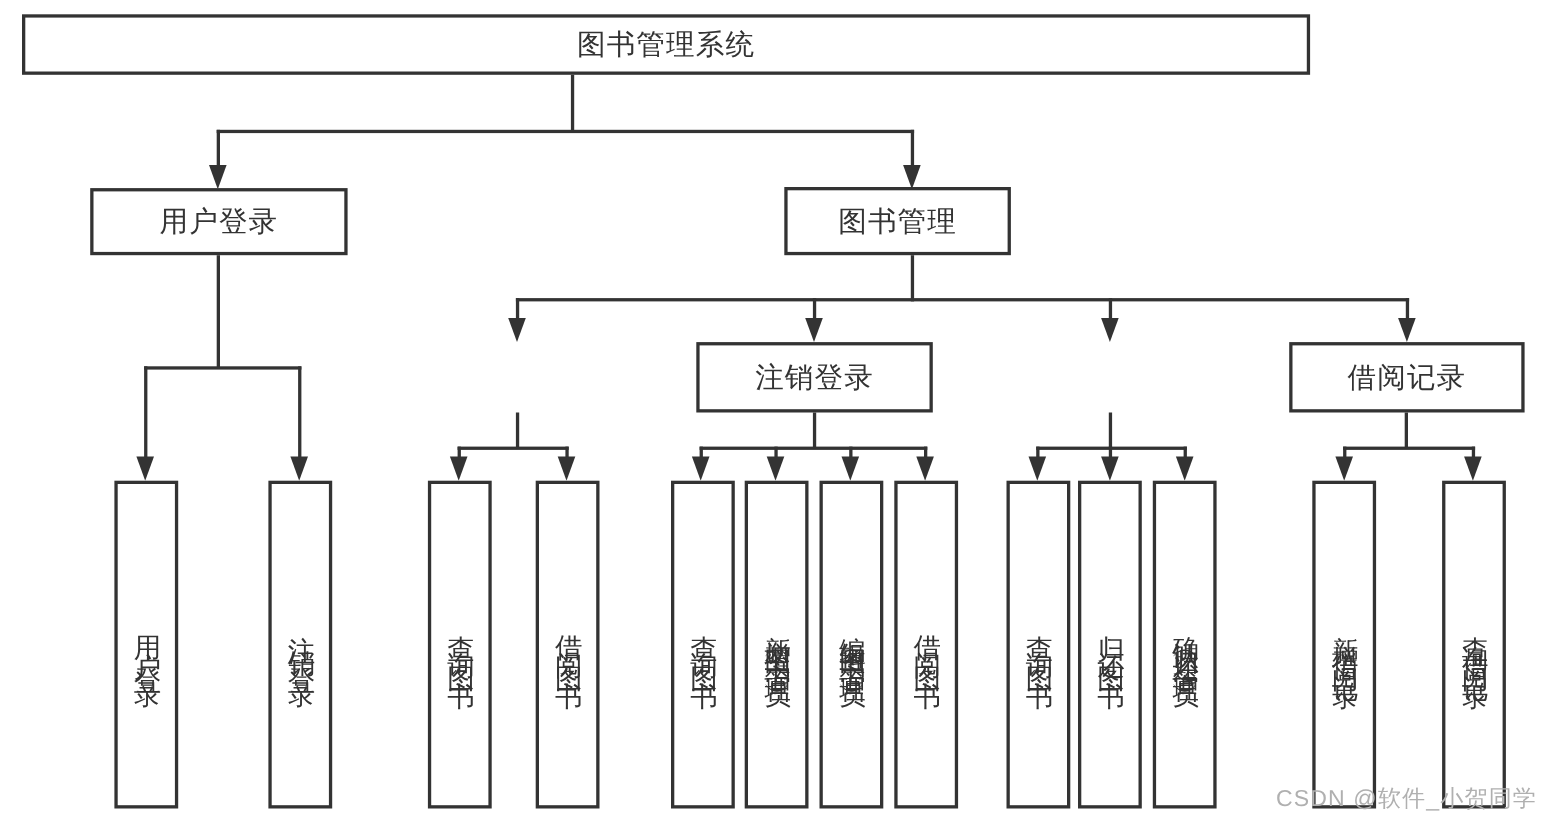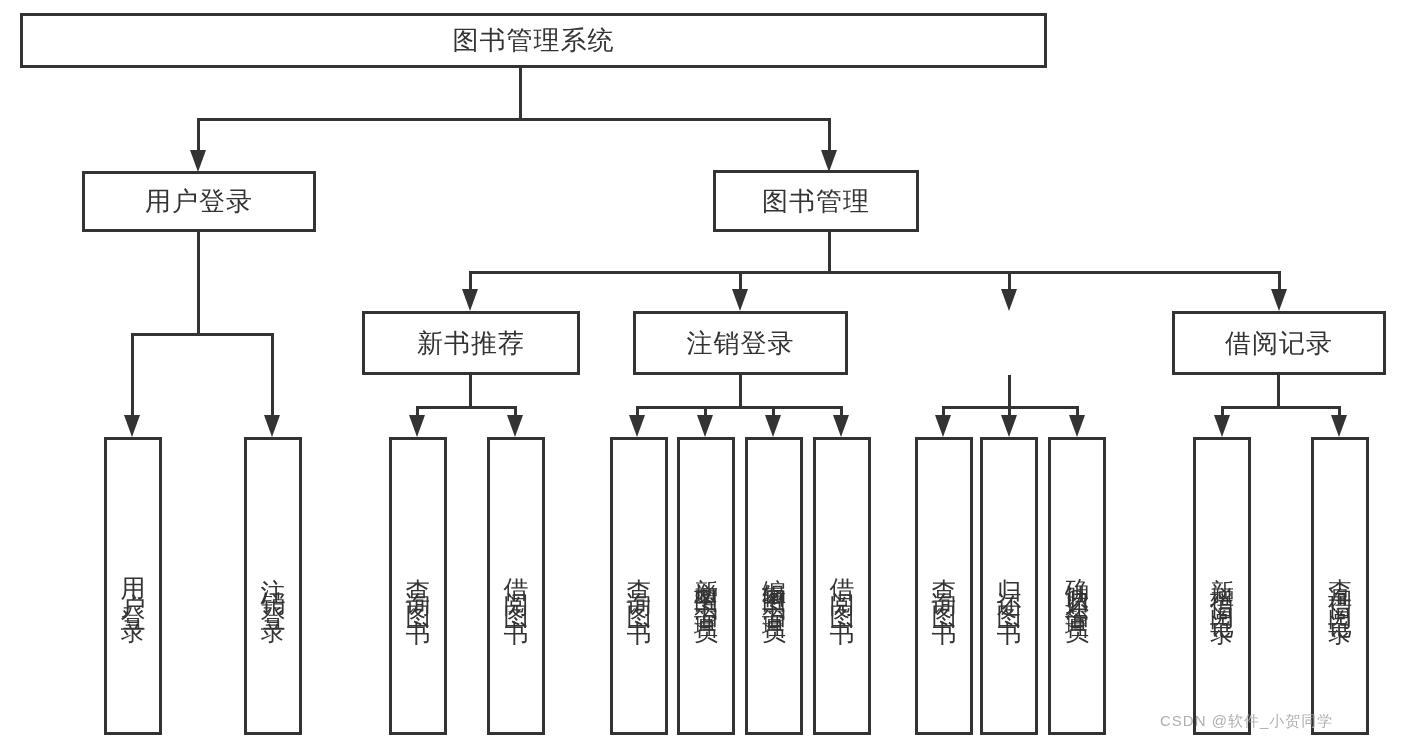--- a/index.html
+++ b/index.html
@@ -38,33 +38,33 @@
   .vline,.hline{position:absolute;background:var(--line);}
   .arrow{
     position:absolute;width:0;height:0;
     border-left:8px solid transparent;
     border-right:8px solid transparent;
     border-top:22px solid var(--line);
   }
   .watermark{
     position:absolute;
     left:1160px;top:712px;
-    font-size:15px;
+    font-size:21px;
     color:var(--wm);
     z-index:6;
     white-space:nowrap;
     letter-spacing:1px;
   }
 </style>
 </head>
 <body>
 
 <div class="canvas">
 
-  <div class="box hbox" style="left:20px;top:13px;width:1027px;height:55px;">
+  <div class="box hbox" style="left:20px;top:13px;width:1171px;height:55px;">
     <span>图书管理系统</span>
   </div>
 
   <div class="vline" style="left:519px;top:68px;width:3px;height:52px;"></div>
   <div class="hline" style="left:197px;top:118px;width:634px;height:3px;"></div>
   <div class="vline" style="left:197px;top:118px;width:3px;height:38px;"></div>
   <div class="arrow" style="left:190px;top:150px;"></div>
   <div class="vline" style="left:828px;top:118px;width:3px;height:38px;"></div>
   <div class="arrow" style="left:821px;top:150px;"></div>
 
@@ -86,23 +86,20 @@
   <div class="hline" style="left:469px;top:271px;width:812px;height:3px;"></div>
   <div class="vline" style="left:469px;top:271px;width:3px;height:22px;"></div>
   <div class="arrow" style="left:462px;top:289px;"></div>
   <div class="vline" style="left:739px;top:271px;width:3px;height:22px;"></div>
   <div class="arrow" style="left:732px;top:289px;"></div>
   <div class="vline" style="left:1008px;top:271px;width:3px;height:22px;"></div>
   <div class="arrow" style="left:1001px;top:289px;"></div>
   <div class="vline" style="left:1278px;top:271px;width:3px;height:22px;"></div>
   <div class="arrow" style="left:1271px;top:289px;"></div>
 
-  <div class="box hbox" style="left:362px;top:311px;width:218px;height:64px;">
-    <span>新书推荐</span>
-  </div>
   <div class="box hbox" style="left:633px;top:311px;width:215px;height:64px;">
     <span>注销登录</span>
   </div>
   <div class="box hbox" style="left:1172px;top:311px;width:214px;height:64px;">
     <span>借阅记录</span>
   </div>
 
   <div class="vline" style="left:469px;top:375px;width:3px;height:33px;"></div>
   <div class="hline" style="left:416px;top:406px;width:101px;height:3px;"></div>
   <div class="vline" style="left:416px;top:406px;width:3px;height:12px;"></div>

